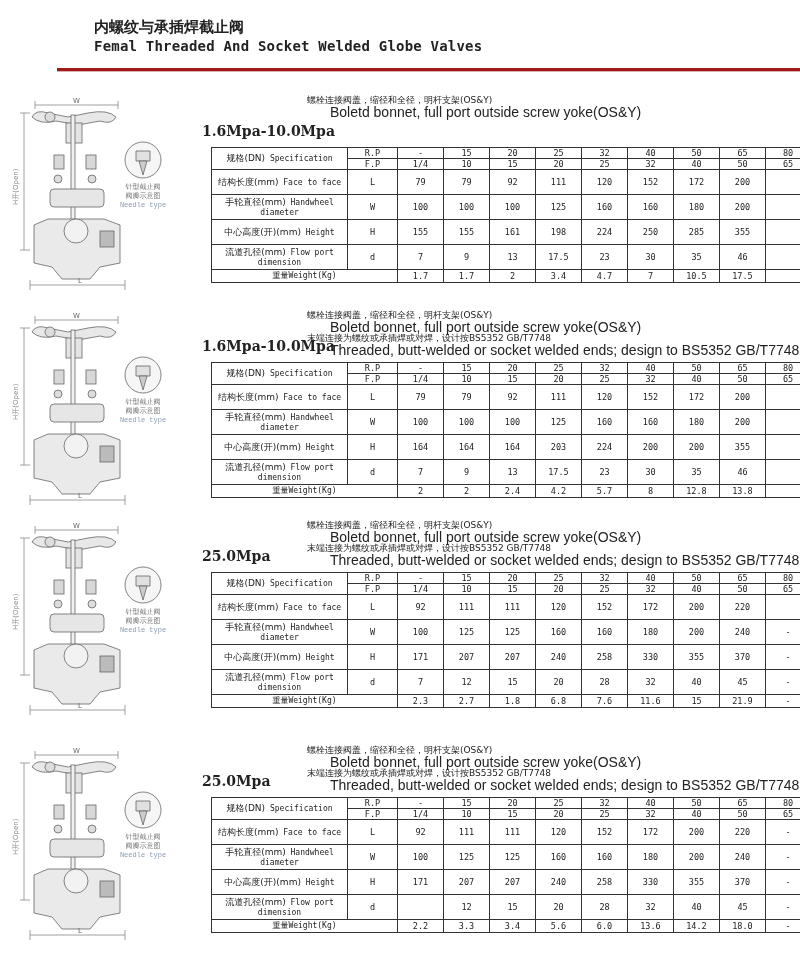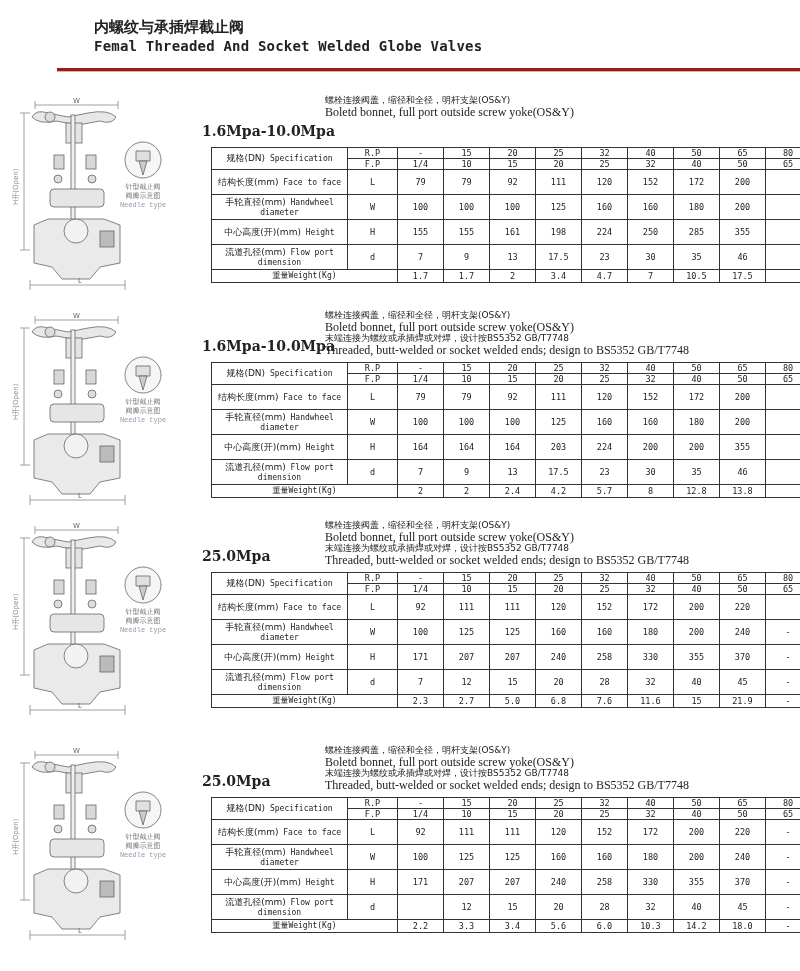--- a/index.html
+++ b/index.html
@@ -7,23 +7,23 @@
   .header { position: absolute; left: 16px; top: 0; width: 800px; height: 76px; margin-left: 41px; }
   .title-cn { position: absolute; left: 37px; top: 18px; font-family: "DejaVu Sans", sans-serif; font-size: 15px; font-weight: bold; color: #222; letter-spacing: 0px; }
   .title-en { position: absolute; left: 37px; top: 38px; font-family: "DejaVu Sans Mono", monospace; font-size: 14px; color: #222; font-weight: bold; letter-spacing: 0.2px; }
   .rule { position: absolute; left: 0; top: 68px; width: 800px; height: 3px; background: #a11a1a; }
   .rule2 { position: absolute; left: 0; top: 71px; width: 800px; height: 1px; background: #d8b0b0; }
 
   .section { position: absolute; left: 0; width: 800px; height: 210px; }
   .drawing { position: absolute; left: 8px; width: 175px; height: 200px; }
   .needle-caption { position: absolute; font-family: Liberation Mono, monospace; font-size: 7px; color: #777; text-align: center; line-height: 9px; width: 60px; }
   .pressure { position: absolute; left: 202px; font-family: "DejaVu Serif", serif; font-size: 14px; font-weight: bold; color: #222; }
-  .notes { position: absolute; left: 325px; font-size: 8.5px; line-height: 11.5px; color: #222; white-space: nowrap; }
+  .notes { position: absolute; left: 307px; font-size: 8.5px; line-height: 11.5px; color: #222; white-space: nowrap; }
   .notes .cn { font-family: "DejaVu Sans", sans-serif; font-size: 9px; }
-  .notes .en { font-family: Liberation Serif, serif; font-size: 12px; }
+  .notes .en { font-family: Liberation Sans, sans-serif; font-size: 14px; margin-left: 23px; }
 
   table.spec { position: absolute; left: 187px; border-collapse: collapse; table-layout: fixed; width: 599px; margin-left: 24px; }
   table.spec td { border: 1px solid #333; text-align: center; font-family: "DejaVu Sans Mono", monospace; font-size: 8.5px; padding: 0; color: #222; overflow: hidden; }
   table.spec td.label { text-align: center; font-size: 8px; line-height: 10px; }
   table.spec td.label .lcn { font-family: "DejaVu Sans", sans-serif; font-size: 9px; }
   table.spec td.sym { font-size: 8.5px; }
   .row-h2 td { height: 10px; }
   .row-big td { height: 24px; }
   .row-w td { height: 12px; }
 </style>
@@ -506,21 +506,21 @@
             <td>28</td>
             <td>32</td>
             <td>40</td>
             <td>45</td>
             <td>-</td>
           </tr>
       <tr class="row-w r-wt">
             <td class="label" colspan="2">重量Weight(Kg)</td>
             <td>2.3</td>
             <td>2.7</td>
-            <td>5.0</td>
+            <td>1.8</td>
             <td>6.8</td>
             <td>7.6</td>
             <td>11.6</td>
             <td>15</td>
             <td>21.9</td>
             <td>-</td>
           </tr>
     </tbody>
       </table>
   </div>
@@ -672,21 +672,21 @@
             <td>45</td>
             <td>-</td>
           </tr>
       <tr class="row-w r-wt">
             <td class="label" colspan="2">重量Weight(Kg)</td>
             <td>2.2</td>
             <td>3.3</td>
             <td>3.4</td>
             <td>5.6</td>
             <td>6.0</td>
-            <td>10.3</td>
+            <td>13.6</td>
             <td>14.2</td>
             <td>18.0</td>
             <td>-</td>
           </tr>
     </tbody>
       </table>
   </div>
 </div>
 
 </body></html>

